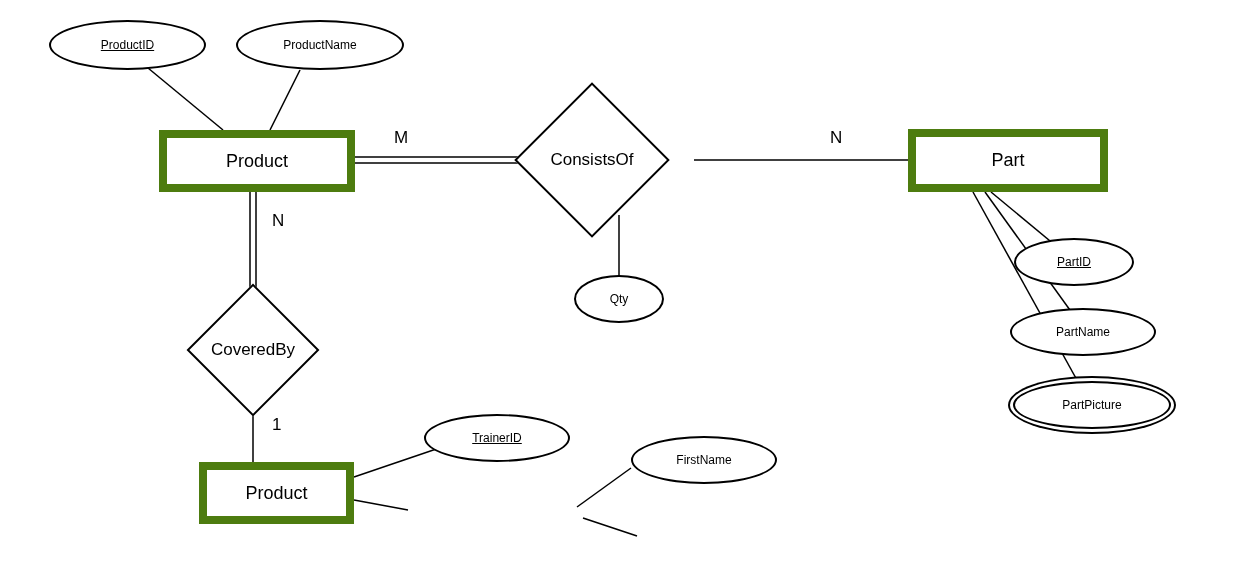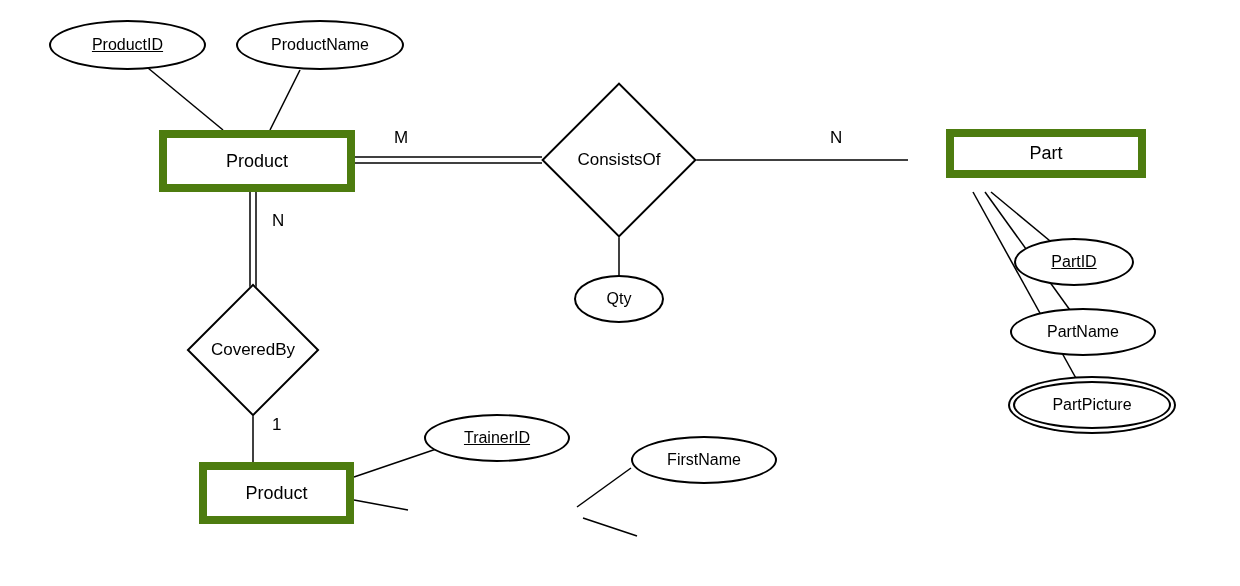--- a/index.html
+++ b/index.html
@@ -26,21 +26,21 @@
       font-size: 18px;
     }
     .ellipse {
       position: absolute;
       border: 2px solid #000;
       border-radius: 50%;
       background: #fff;
       display: flex;
       align-items: center;
       justify-content: center;
-      font-size: 16px;
+      font-size: 12px;
     }
     .ellipse.double {
       box-shadow: 0 0 0 3px #fff, 0 0 0 5px #000;
     }
     .diamond-wrap {
       position: absolute;
       display: flex;
       align-items: center;
       justify-content: center;
     }
@@ -120,28 +120,28 @@
   <div class="ellipse" style="left:236px;top:20px;width:168px;height:50px;">
     <span>ProductName</span>
   </div>
 
   <div class="entity" style="left:159px;top:130px;width:196px;height:62px;">
     <span>Product</span>
   </div>
 
   <div class="cardinality" style="left:394px;top:128px;">M</div>
 
-  <div class="diamond-wrap" style="left:564px;top:105px;width:110px;height:110px;">
+  <div class="diamond-wrap" style="left:537px;top:105px;width:110px;height:110px;">
     <div class="diamond"></div>
     <span class="diamond-label">ConsistsOf</span>
   </div>
 
   <div class="cardinality" style="left:830px;top:128px;">N</div>
 
-  <div class="entity" style="left:908px;top:129px;width:200px;height:49px;margin-left:38px;">
+  <div class="entity" style="left:908px;top:129px;width:200px;height:63px;">
     <span>Part</span>
   </div>
 
   <div class="ellipse" style="left:574px;top:275px;width:90px;height:48px;">
     <span>Qty</span>
   </div>
 
   <div class="ellipse" style="left:1010px;top:308px;width:146px;height:48px;">
     <span>PartName</span>
   </div>

